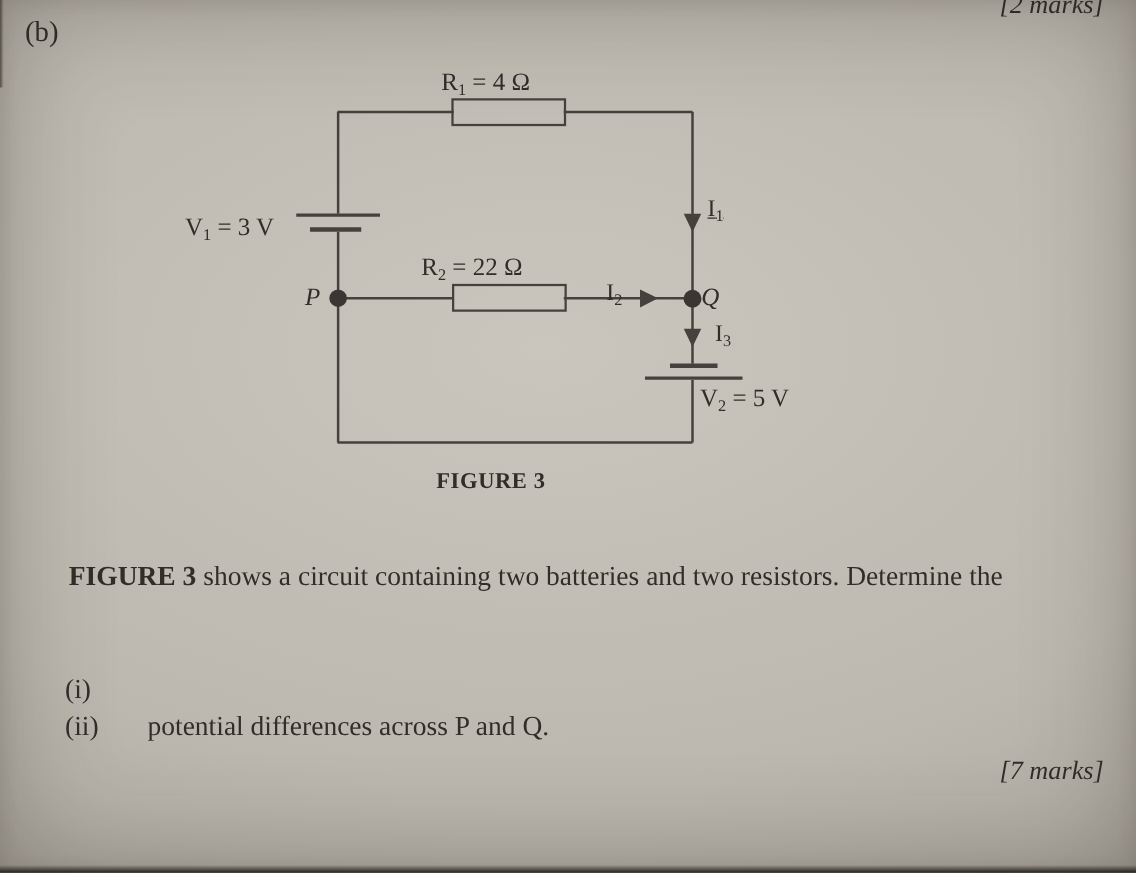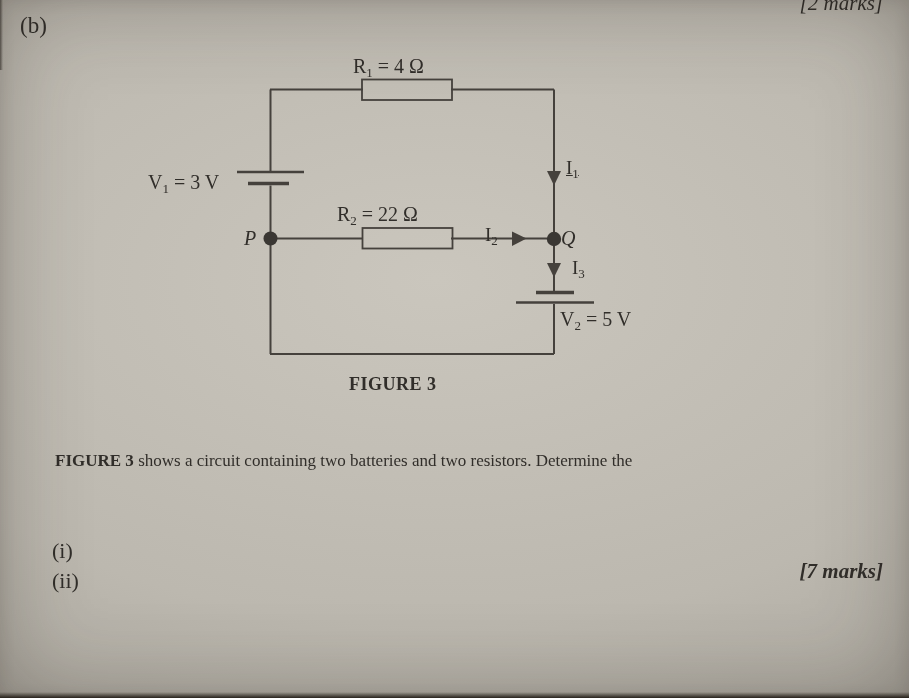--- a/index.html
+++ b/index.html
@@ -34,21 +34,21 @@
   .photo-edge-left {
     position: absolute; left: 0; top: 0; width: 3px; height: 70px;
     background: linear-gradient(to right, rgba(20,15,10,0.55), rgba(20,15,10,0));
   }
   .part-label {
     position: absolute; left: 20px; top: 13px;
     font-size: 23px;
   }
   .marks { font-style: italic; font-size: 21px; }
   .top-marks { position: absolute; right: 26px; top: -9px; }
-  .bottom-marks { position: absolute; right: 26px; top: 559px; font-weight: bold; }
+  .bottom-marks { position: absolute; right: 26px; top: 604px; }
 
   svg.circuit { position: absolute; left: 0; top: 0; }
   .wire { stroke: var(--ink); stroke-width: 2; fill: none; }
   .comp-box { stroke: var(--ink); stroke-width: 1.8; fill: none; }
   .plate-long { stroke: var(--ink); stroke-width: 2.6; }
   .plate-short { stroke: var(--ink); stroke-width: 3.6; }
   .arrow-head { fill: var(--ink); stroke: none; }
   .node-dot { fill: #3a3733; stroke: none; }
 
   .clabel {
@@ -59,21 +59,21 @@
   }
   .clabel sub, .q-text sub { font-size: 13px; vertical-align: -4px; }
   .clabel.small { font-size: 19px; }
   .clabel.node-lbl { font-style: italic; }
   .fig-caption {
     position: absolute; left: 349px; top: 374px;
     font-weight: bold; font-size: 18px; letter-spacing: 0.5px;
   }
   .question {
     position: absolute; left: 55px; top: 443px; width: 850px;
-    font-size: 17px; line-height: 35px;
+    font-size: 22px; line-height: 35px;
   }
   .q-items { position: absolute; left: 52px; top: 536px; width: 830px; font-size: 22px; }
   .q-item { display: flex; line-height: 30px; }
   .q-num { width: 66px; flex: 0 0 66px; }
   .q-text i { font-style: italic; }
 </style>
 </head>
 <body>
 
 <div class="page">
@@ -125,20 +125,21 @@
   <div class="fig-caption">FIGURE 3</div>
 
   <p class="question"><b>FIGURE 3</b><span> shows a circuit containing two batteries and two resistors. Determine the</span></p>
 
   <div class="q-items">
     <div class="q-item">
       <span class="q-num">(i)</span>
     </div>
     <div class="q-item">
       <span class="q-num">(ii)</span>
+      <span class="q-text">potential differences across P and Q.</span>
     </div>
   </div>
 
   <div class="marks bottom-marks">[7 marks]</div>
 
   <div class="vignette"></div>
   <div class="photo-edge-bottom"></div>
 
 </div>
 

